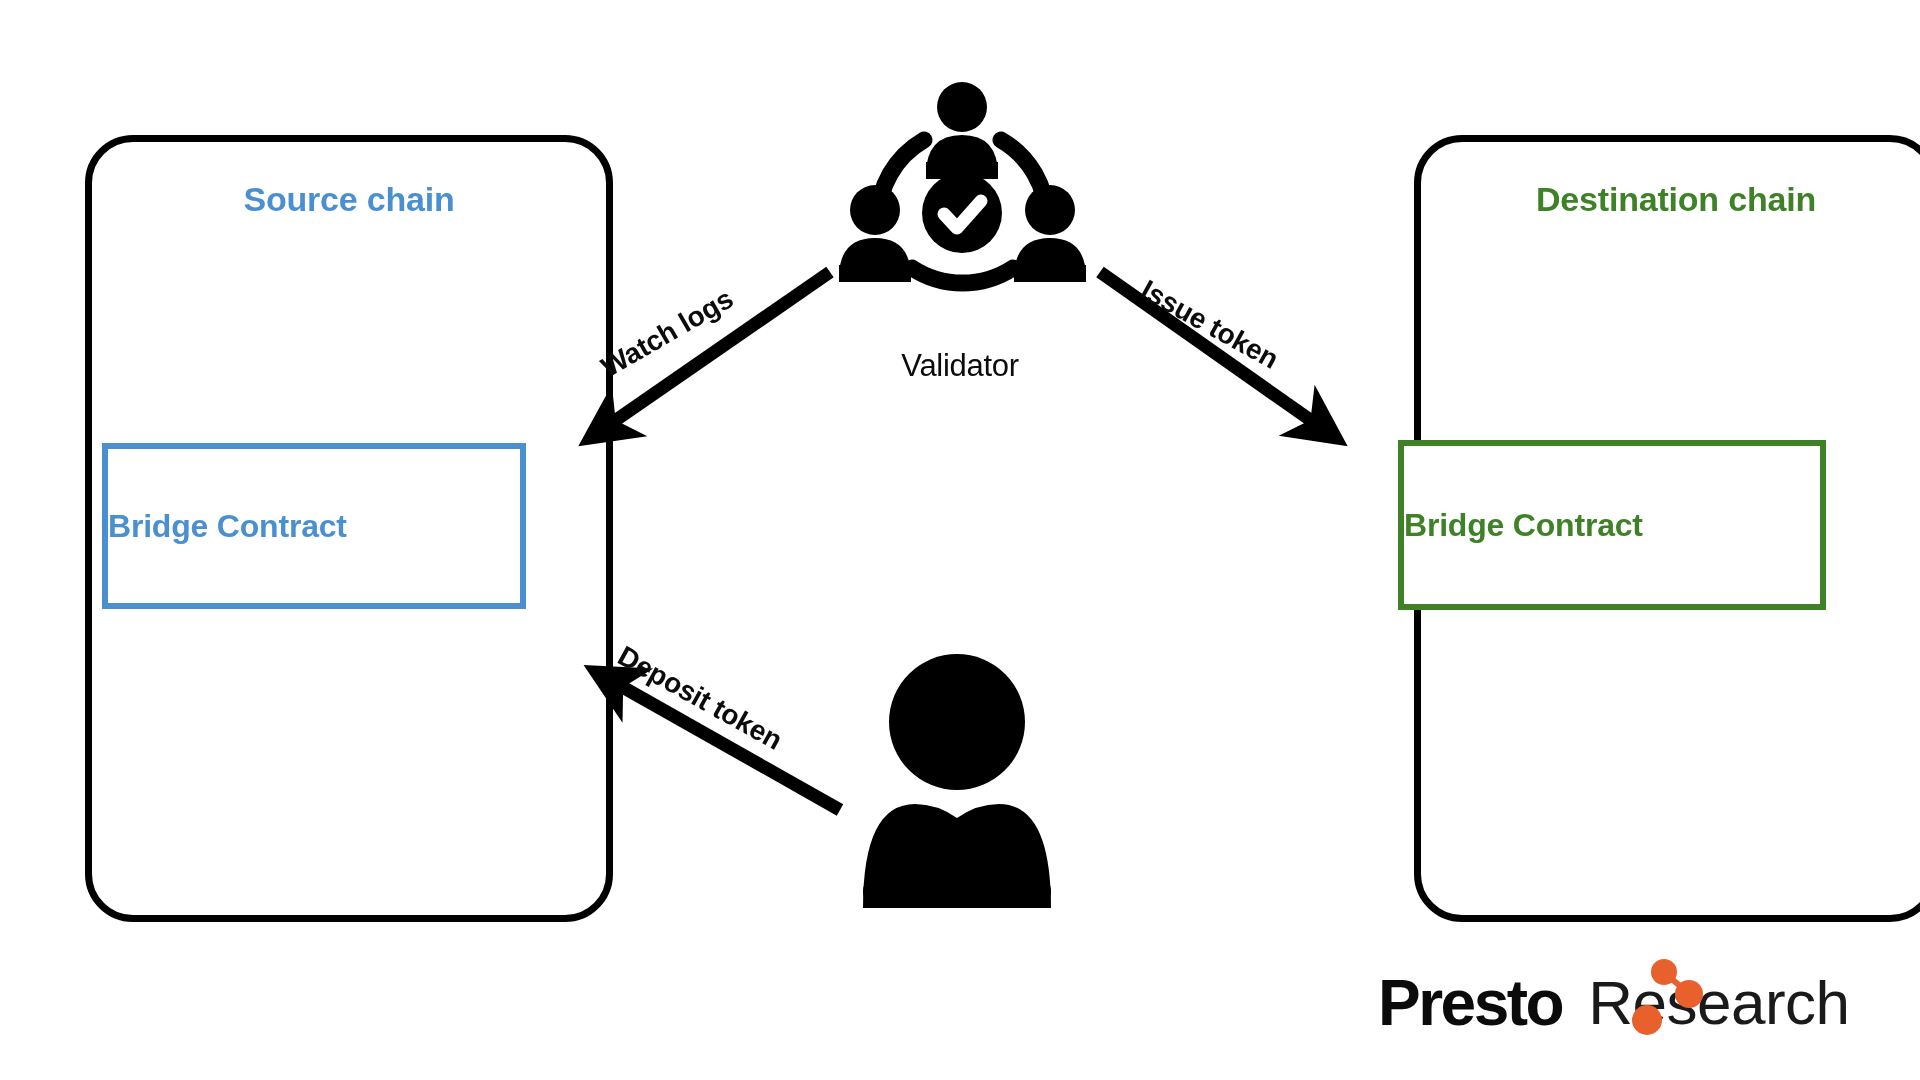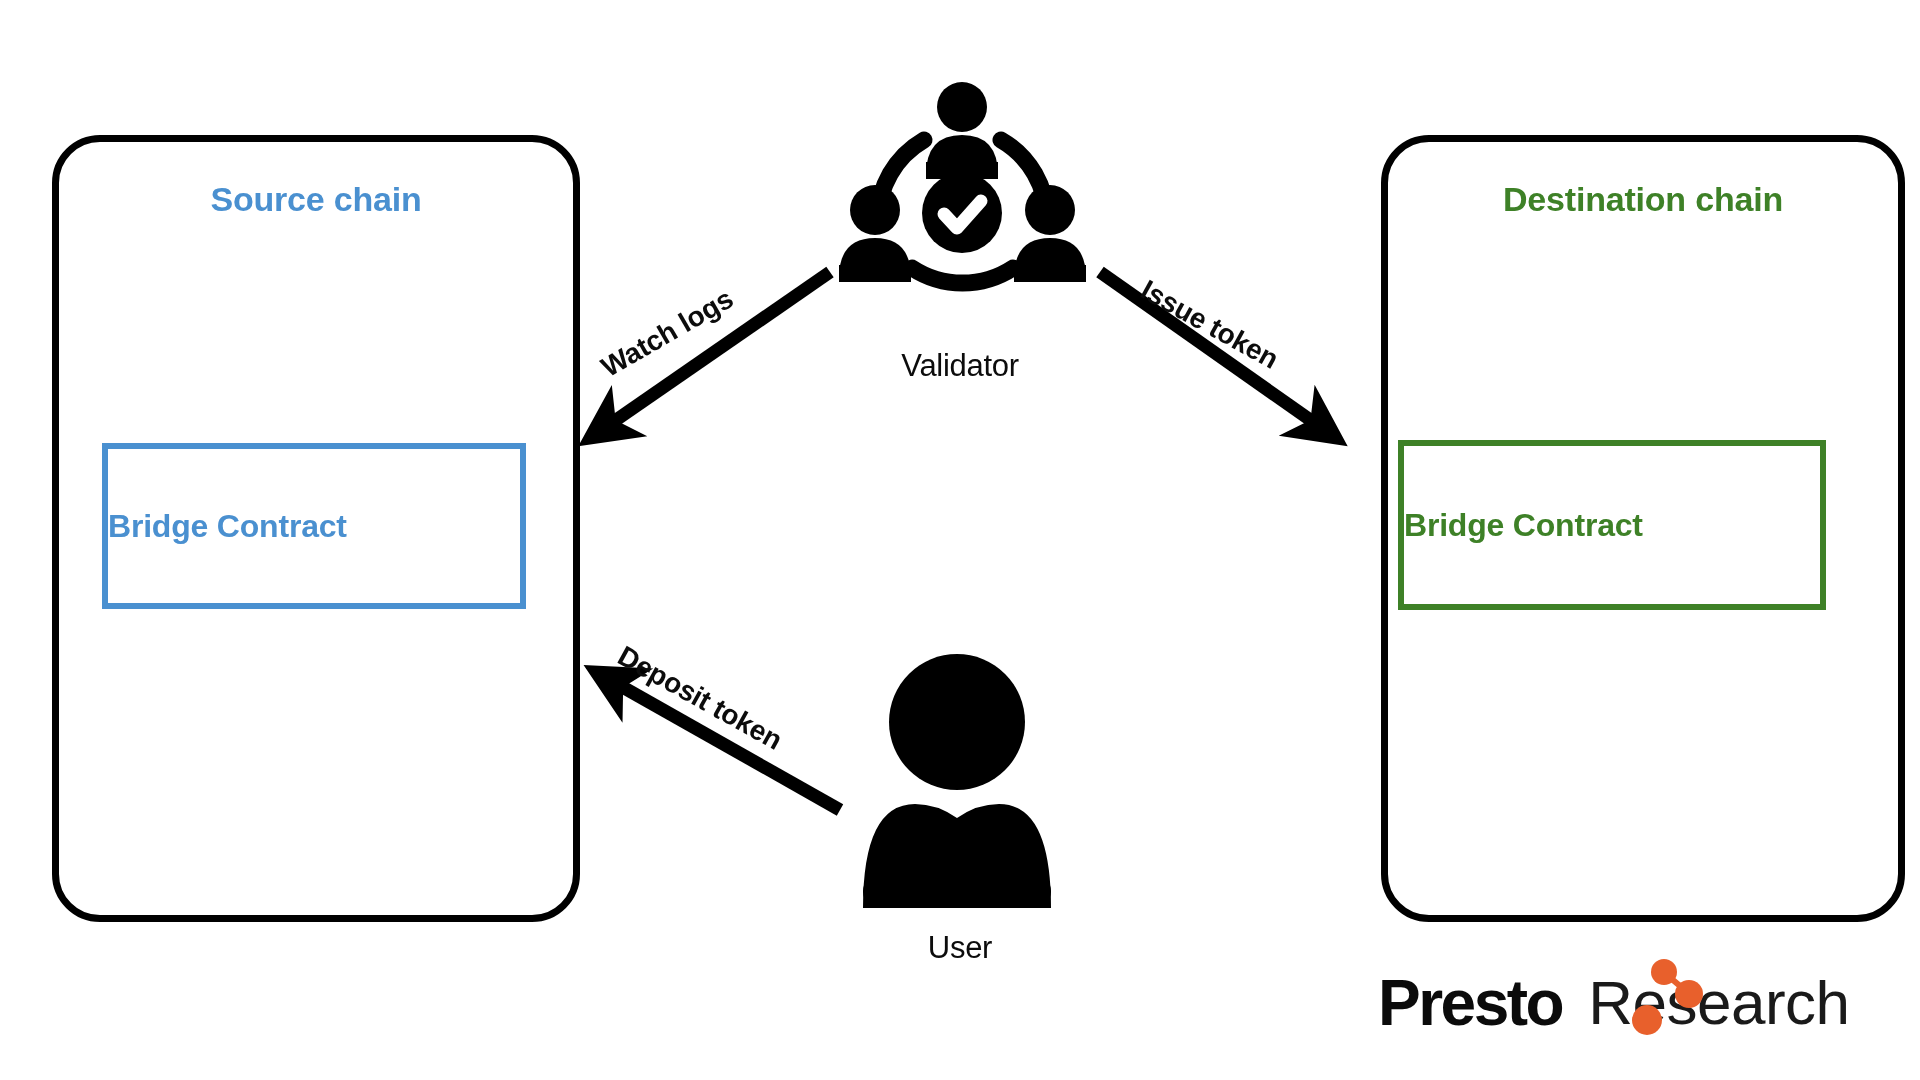--- a/index.html
+++ b/index.html
@@ -26,20 +26,21 @@
     left: 0; top: 0;
     width: 1920px;
     height: 1080px;
   }
   .chain-panel {
     position: absolute;
     box-sizing: border-box;
     border: 7px solid #000000;
     border-radius: 48px;
     background: #ffffff;
+    margin-left: 33px;
   }
   #source-panel {
     left: 52px;
     top: 135px;
     width: 528px;
     height: 787px;
   }
   #destination-panel {
     left: 1381px;
     top: 135px;
@@ -230,21 +231,20 @@
   <div class="node-caption" id="validator-caption">Validator</div>
 
   <div class="icon-wrap" id="user-icon">
     <svg viewBox="0 0 205 265" width="205" height="265">
       <circle cx="102" cy="72" r="68" fill="#000"></circle>
       <path d="M8 258 q0 -104 52 -104 q22 0 42 14 q20 -14 42 -14 q52 0 52 104 z" fill="#000"></path>
       <rect x="8" y="225" width="188" height="33" rx="16" fill="#000"></rect>
     </svg>
   </div>
 
-  <div class="node-caption" id="user-caption">User</div>
 
   <div class="edge-label" id="label-watch-logs">Watch logs</div>
 
   <div class="edge-label" id="label-issue-token">Issue token</div>
 
   <div class="edge-label" id="label-deposit-token">Deposit token</div>
 
   <div id="presto-logo">
     <span class="logo-presto">Presto</span>
     <span class="logo-research">Research</span>

